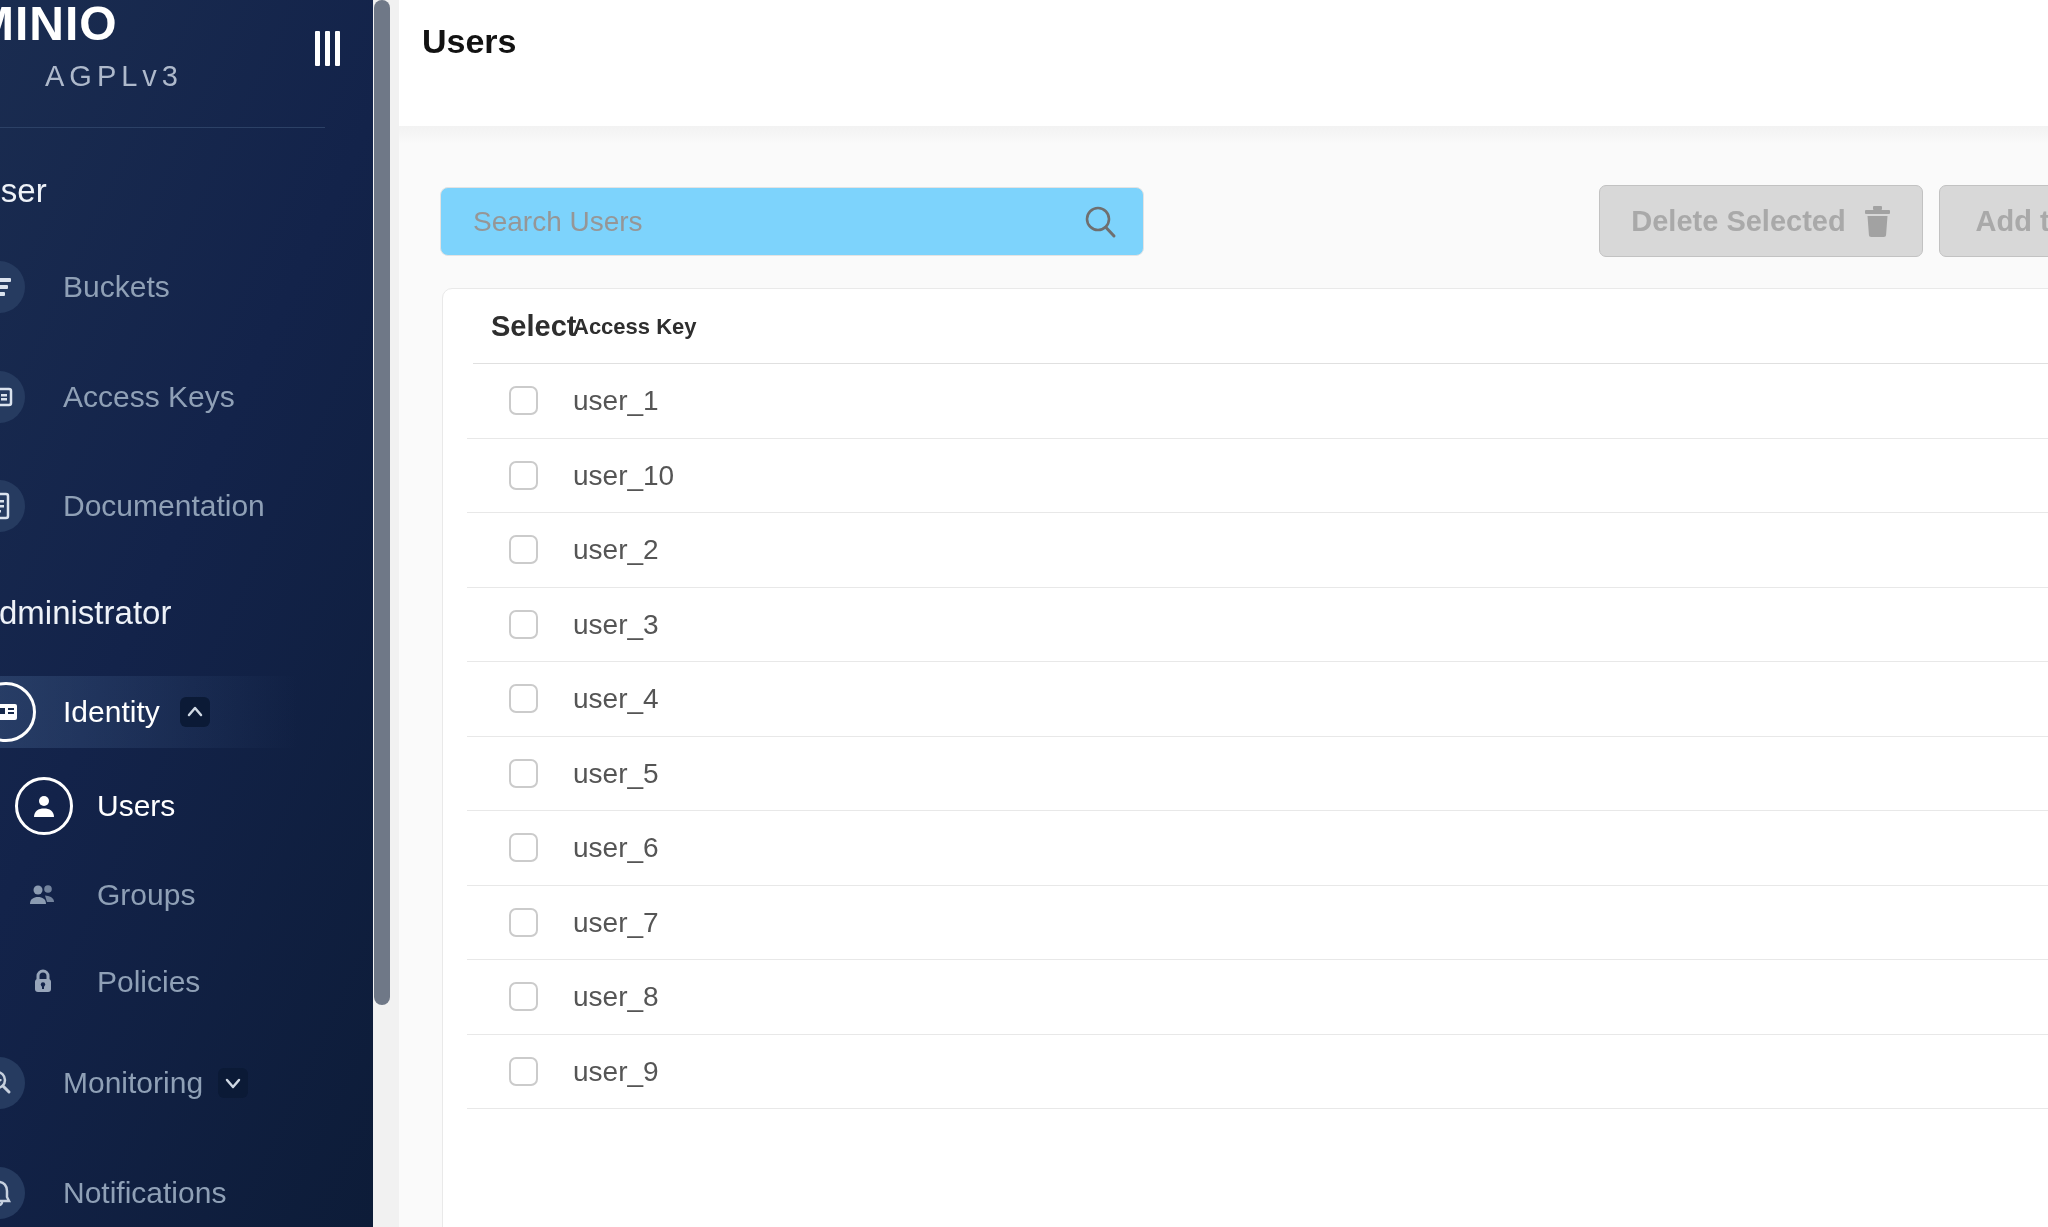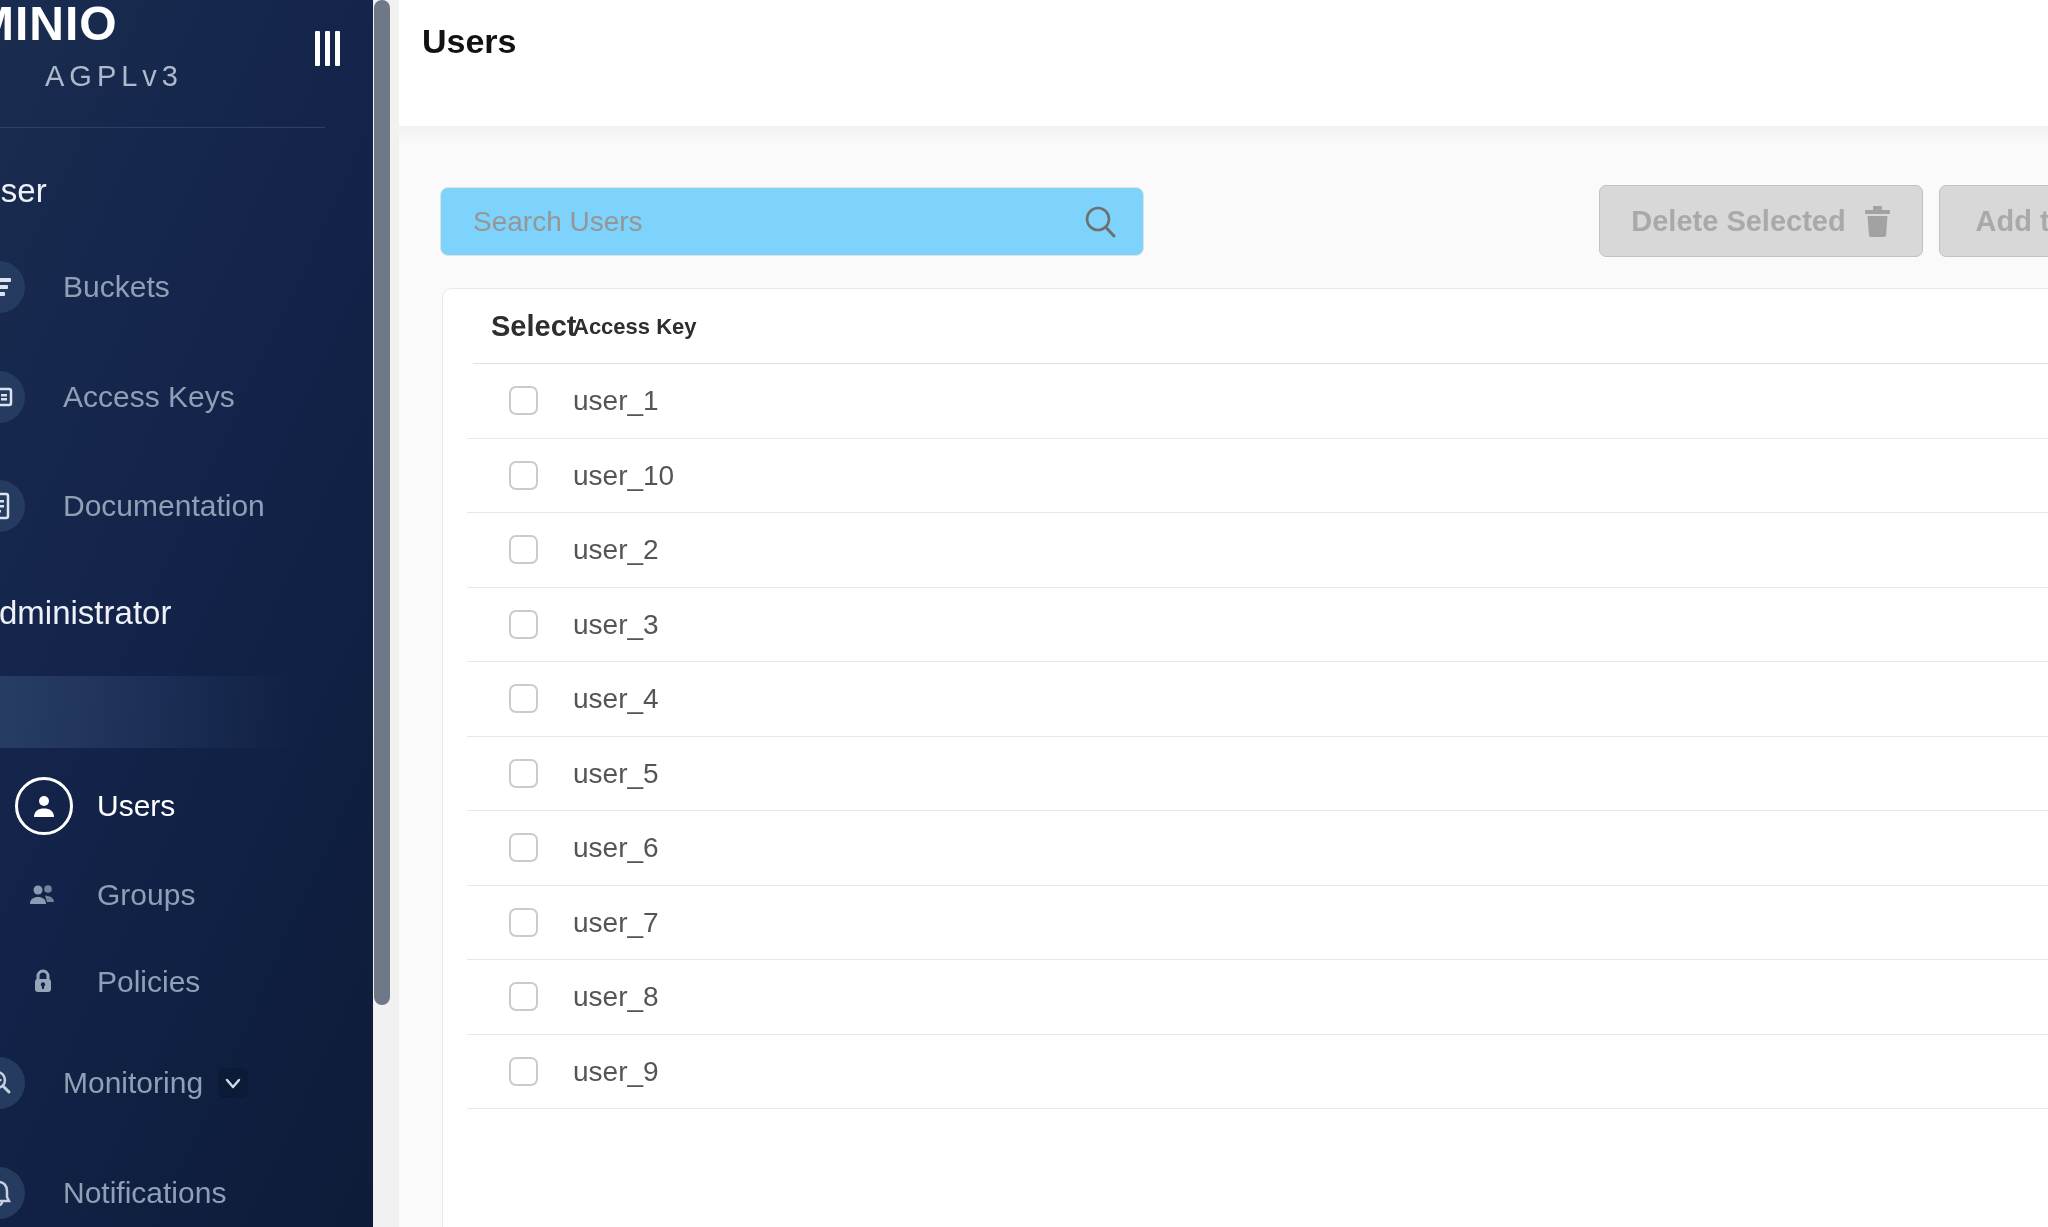--- a/index.html
+++ b/index.html
@@ -114,20 +114,36 @@
           <rect x="10" y="14" width="10" height="2.5" fill="#dbe3ee"></rect>
           <rect x="10" y="19" width="7" height="2.5" fill="#dbe3ee"></rect>
         </svg>
     </span>
     <span class="lbl lbl-l1">Documentation</span>
   </div>
 
   <div class="side-heading" style="left:-23px;top:594px;">Administrator</div>
 
   <div class="identity-band"></div>
+  <div class="side-item active" style="top:676px;">
+    <span class="ring" style="left:-24px;width:54px;height:54px;">
+      <svg width="30" height="30" viewBox="0 0 30 30">
+          <rect x="4" y="7" width="22" height="16" rx="2" fill="#fff"></rect>
+          <rect x="8" y="11" width="6" height="6" fill="#16284a"></rect>
+          <rect x="17" y="11" width="6" height="2" fill="#16284a"></rect>
+          <rect x="17" y="15" width="6" height="2" fill="#16284a"></rect>
+        </svg>
+    </span>
+    <span class="lbl lbl-l1">Identity</span>
+    <span class="chev-box" style="left:180px;">
+      <svg width="22" height="22" viewBox="0 0 22 22">
+          <polyline points="5,14 11,7 17,14" fill="none" stroke="#cfd8e3" stroke-width="2.5" stroke-linecap="round" stroke-linejoin="round"></polyline>
+        </svg>
+    </span>
+  </div>
 
   <div class="side-item active" style="top:770px;">
     <span class="ring" style="left:15px;width:52px;height:52px;">
       <svg width="30" height="30" viewBox="0 0 30 30">
           <circle cx="15" cy="10" r="5" fill="#fff"></circle>
           <path d="M5 26c0-6 4.5-8.5 10-8.5S25 20 25 26z" fill="#fff"></path>
         </svg>
     </span>
     <span class="lbl lbl-l2">Users</span>
   </div>

